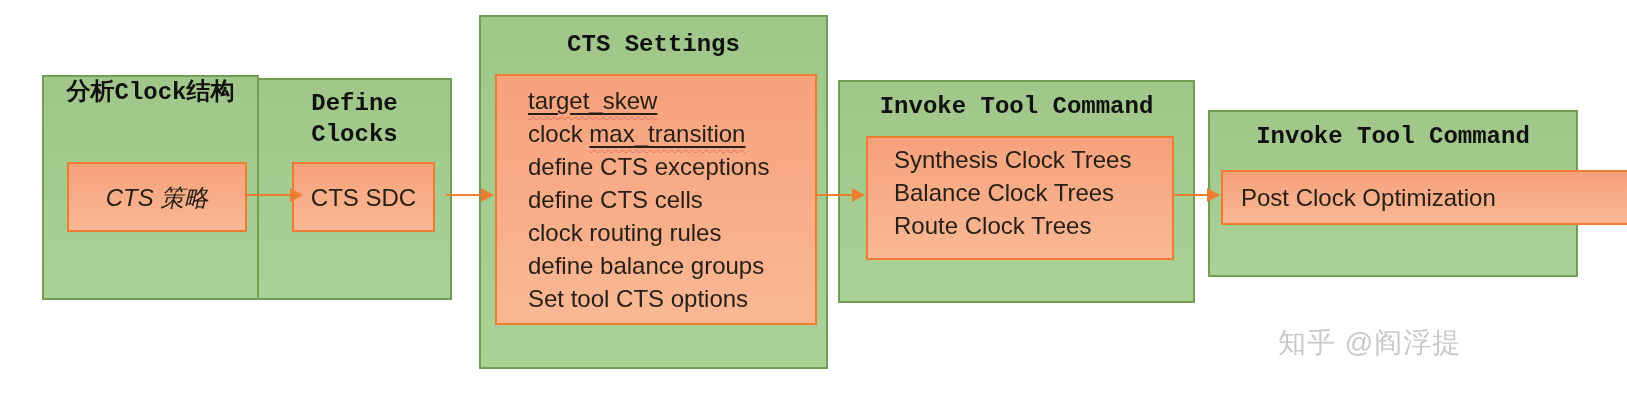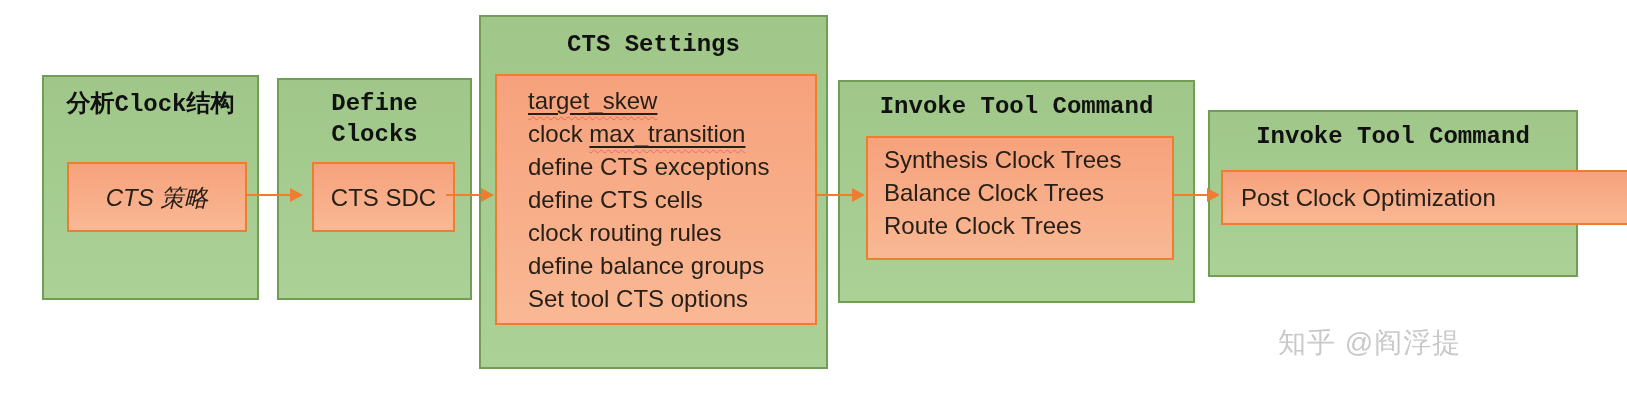--- a/index.html
+++ b/index.html
@@ -44,34 +44,34 @@
   }
   .spell {
     text-decoration: underline;
     text-decoration-style: wavy;
     text-decoration-color: var(--spell, #e06c62);
     text-decoration-thickness: 1px;
     text-underline-offset: 7px;
   }
   
   .s1 { left: 42px;   top: 75px;  width: 217px; height: 225px; }
-  .s1 .gtitle { padding-top: 12px; }
-  .s2 { left: 277px;  top: 78px;  width: 195px; height: 222px; }
+  .s1 .gtitle { }
+  .s2 { left: 257px;  top: 78px;  width: 195px; height: 222px; }
   .s2 .gtitle { padding-top: 8px; }
   .s3 { left: 479px;  top: 15px;  width: 349px; height: 354px; }
   .s3 .gtitle { padding-top: 12px; }
   .s4 { left: 838px;  top: 80px;  width: 357px; height: 223px; }
   .s4 .gtitle { padding-top: 9px; }
   .s5 { left: 1208px; top: 110px; width: 370px; height: 167px; }
   .s5 .gtitle { padding-top: 9px; }
   
   .i1 { left: 23px; top: 85px; width: 180px; height: 70px; font-style: italic; }
   .i2 { left: 33px; top: 82px; width: 143px; height: 70px; }
   .i3 { left: 14px; top: 57px; width: 322px; height: 251px; padding: 8px 10px 0 31px; }
-  .i4 { left: 26px; top: 54px; width: 308px; height: 124px; padding: 5px 10px 0 16px; }
+  .i4 { left: 26px; top: 54px; width: 308px; height: 124px; padding: 5px 10px 0 26px; }
   .i5 { left: 11px; top: 58px; width: 417px; height: 55px; padding-left: 18px; }
   
   .arrow { position: absolute; top: 194px; height: 2px; background: var(--arrow, #ed7d31); }
   .arrow::after {
     content: "";
     position: absolute;
     right: -13px; top: -6px;
     width: 0; height: 0;
     border-left: 13px solid var(--arrow, #ed7d31);
     border-top: 7px solid transparent;

